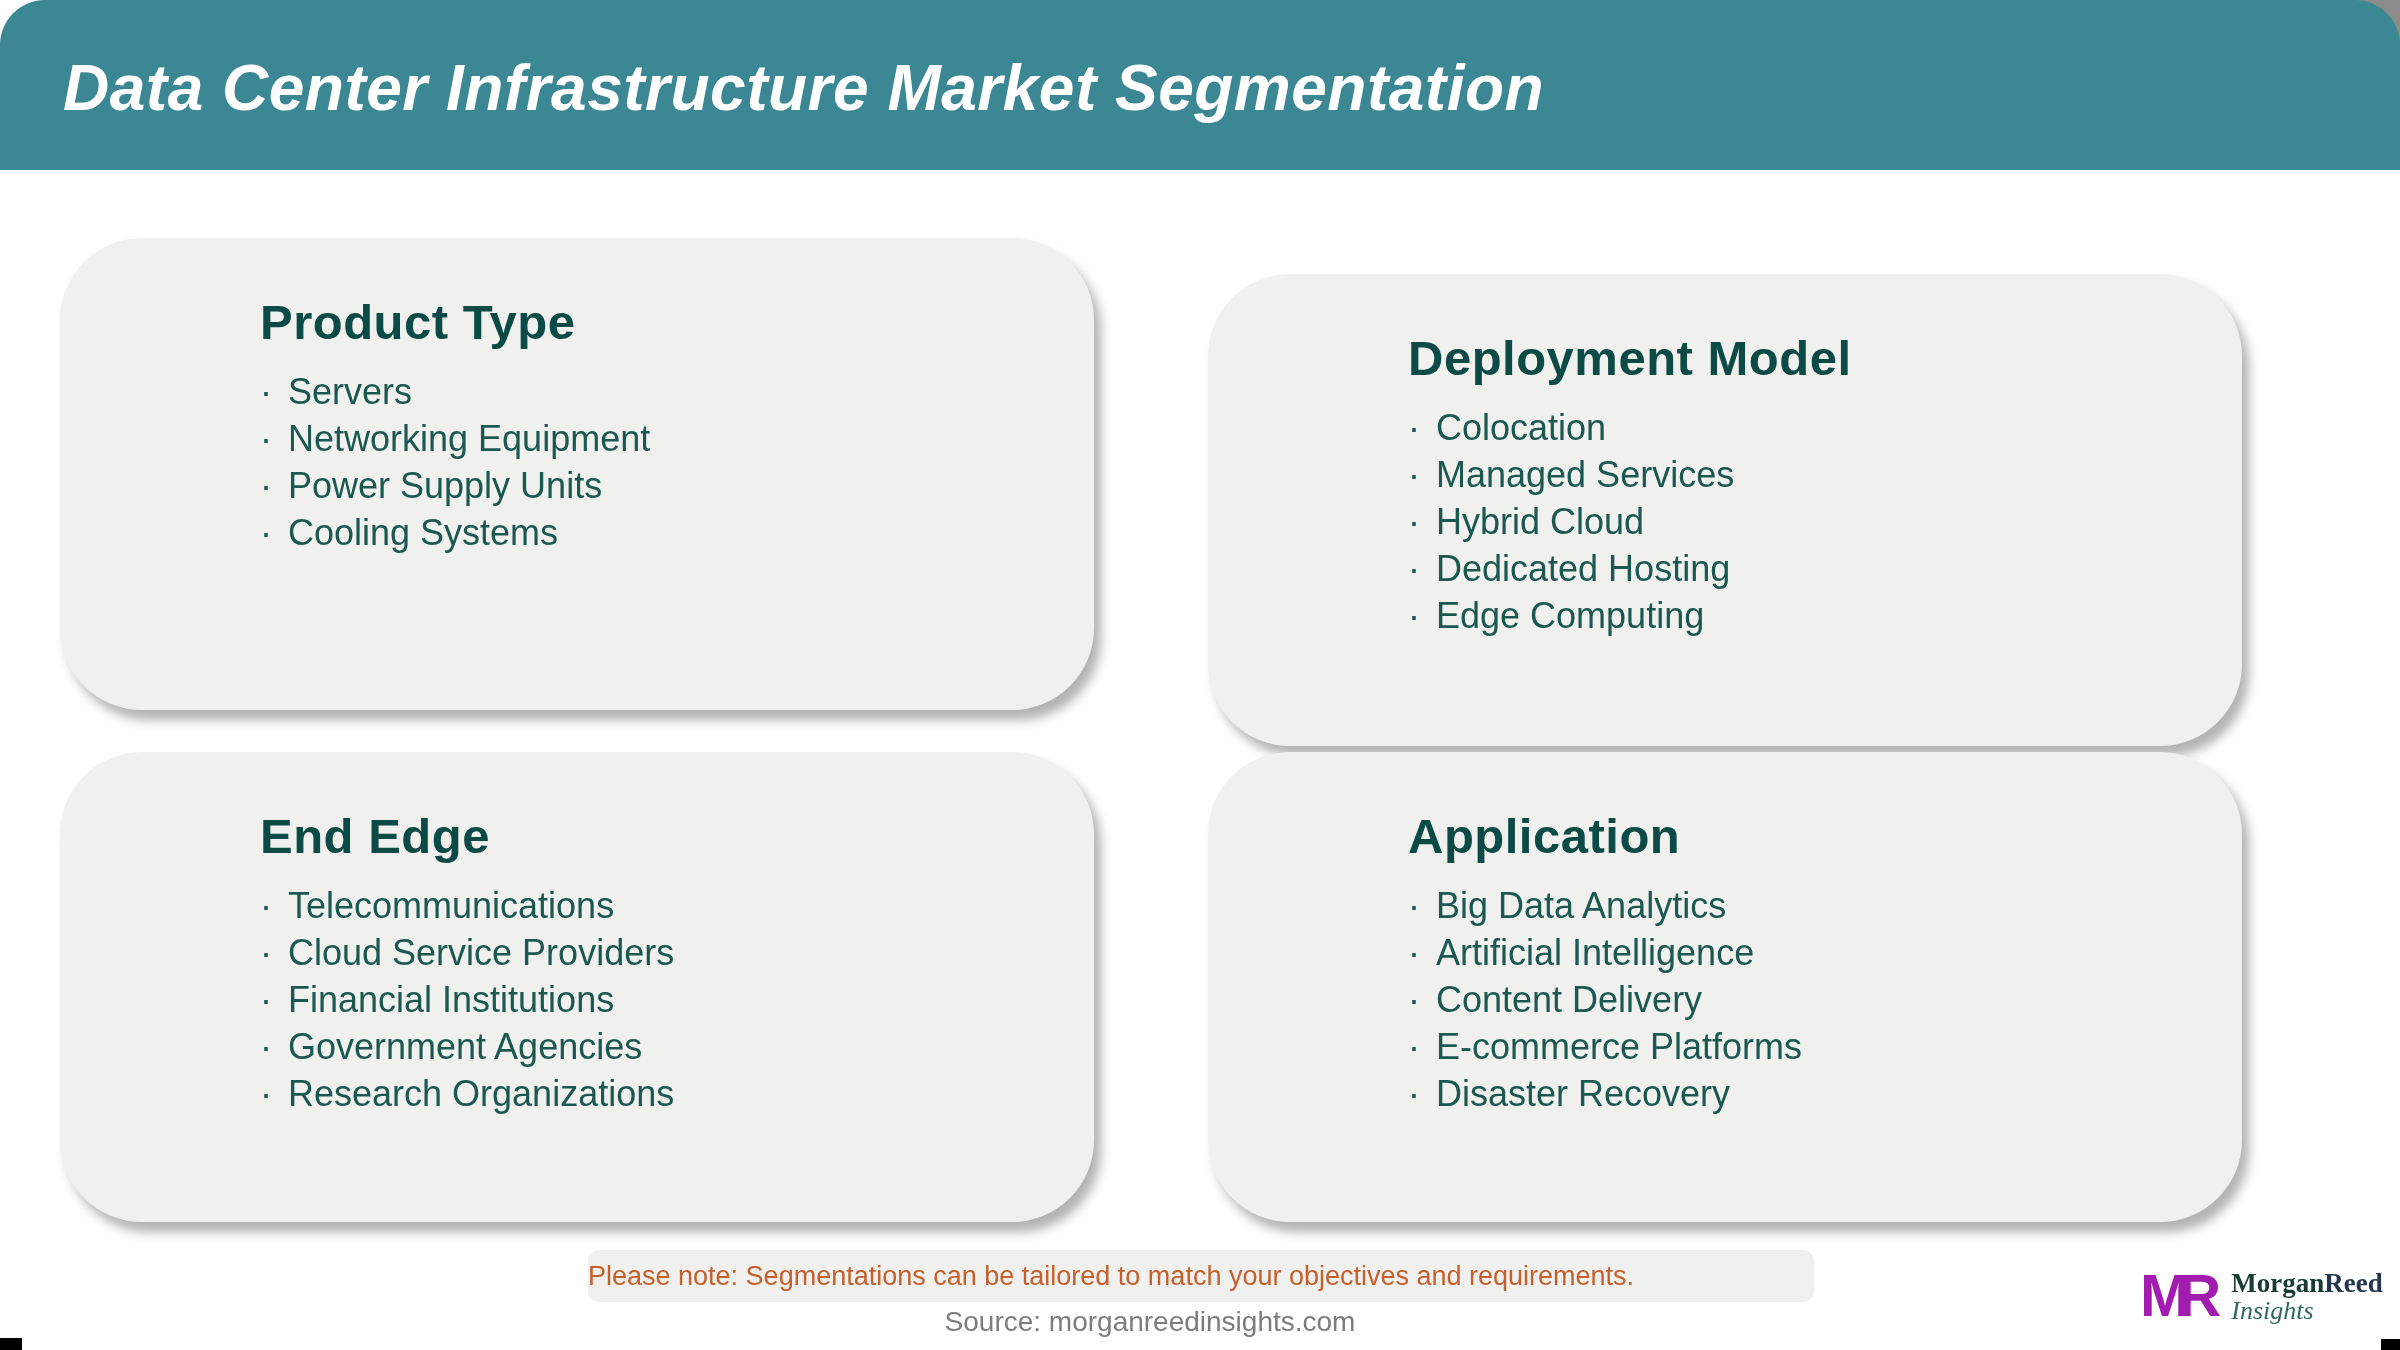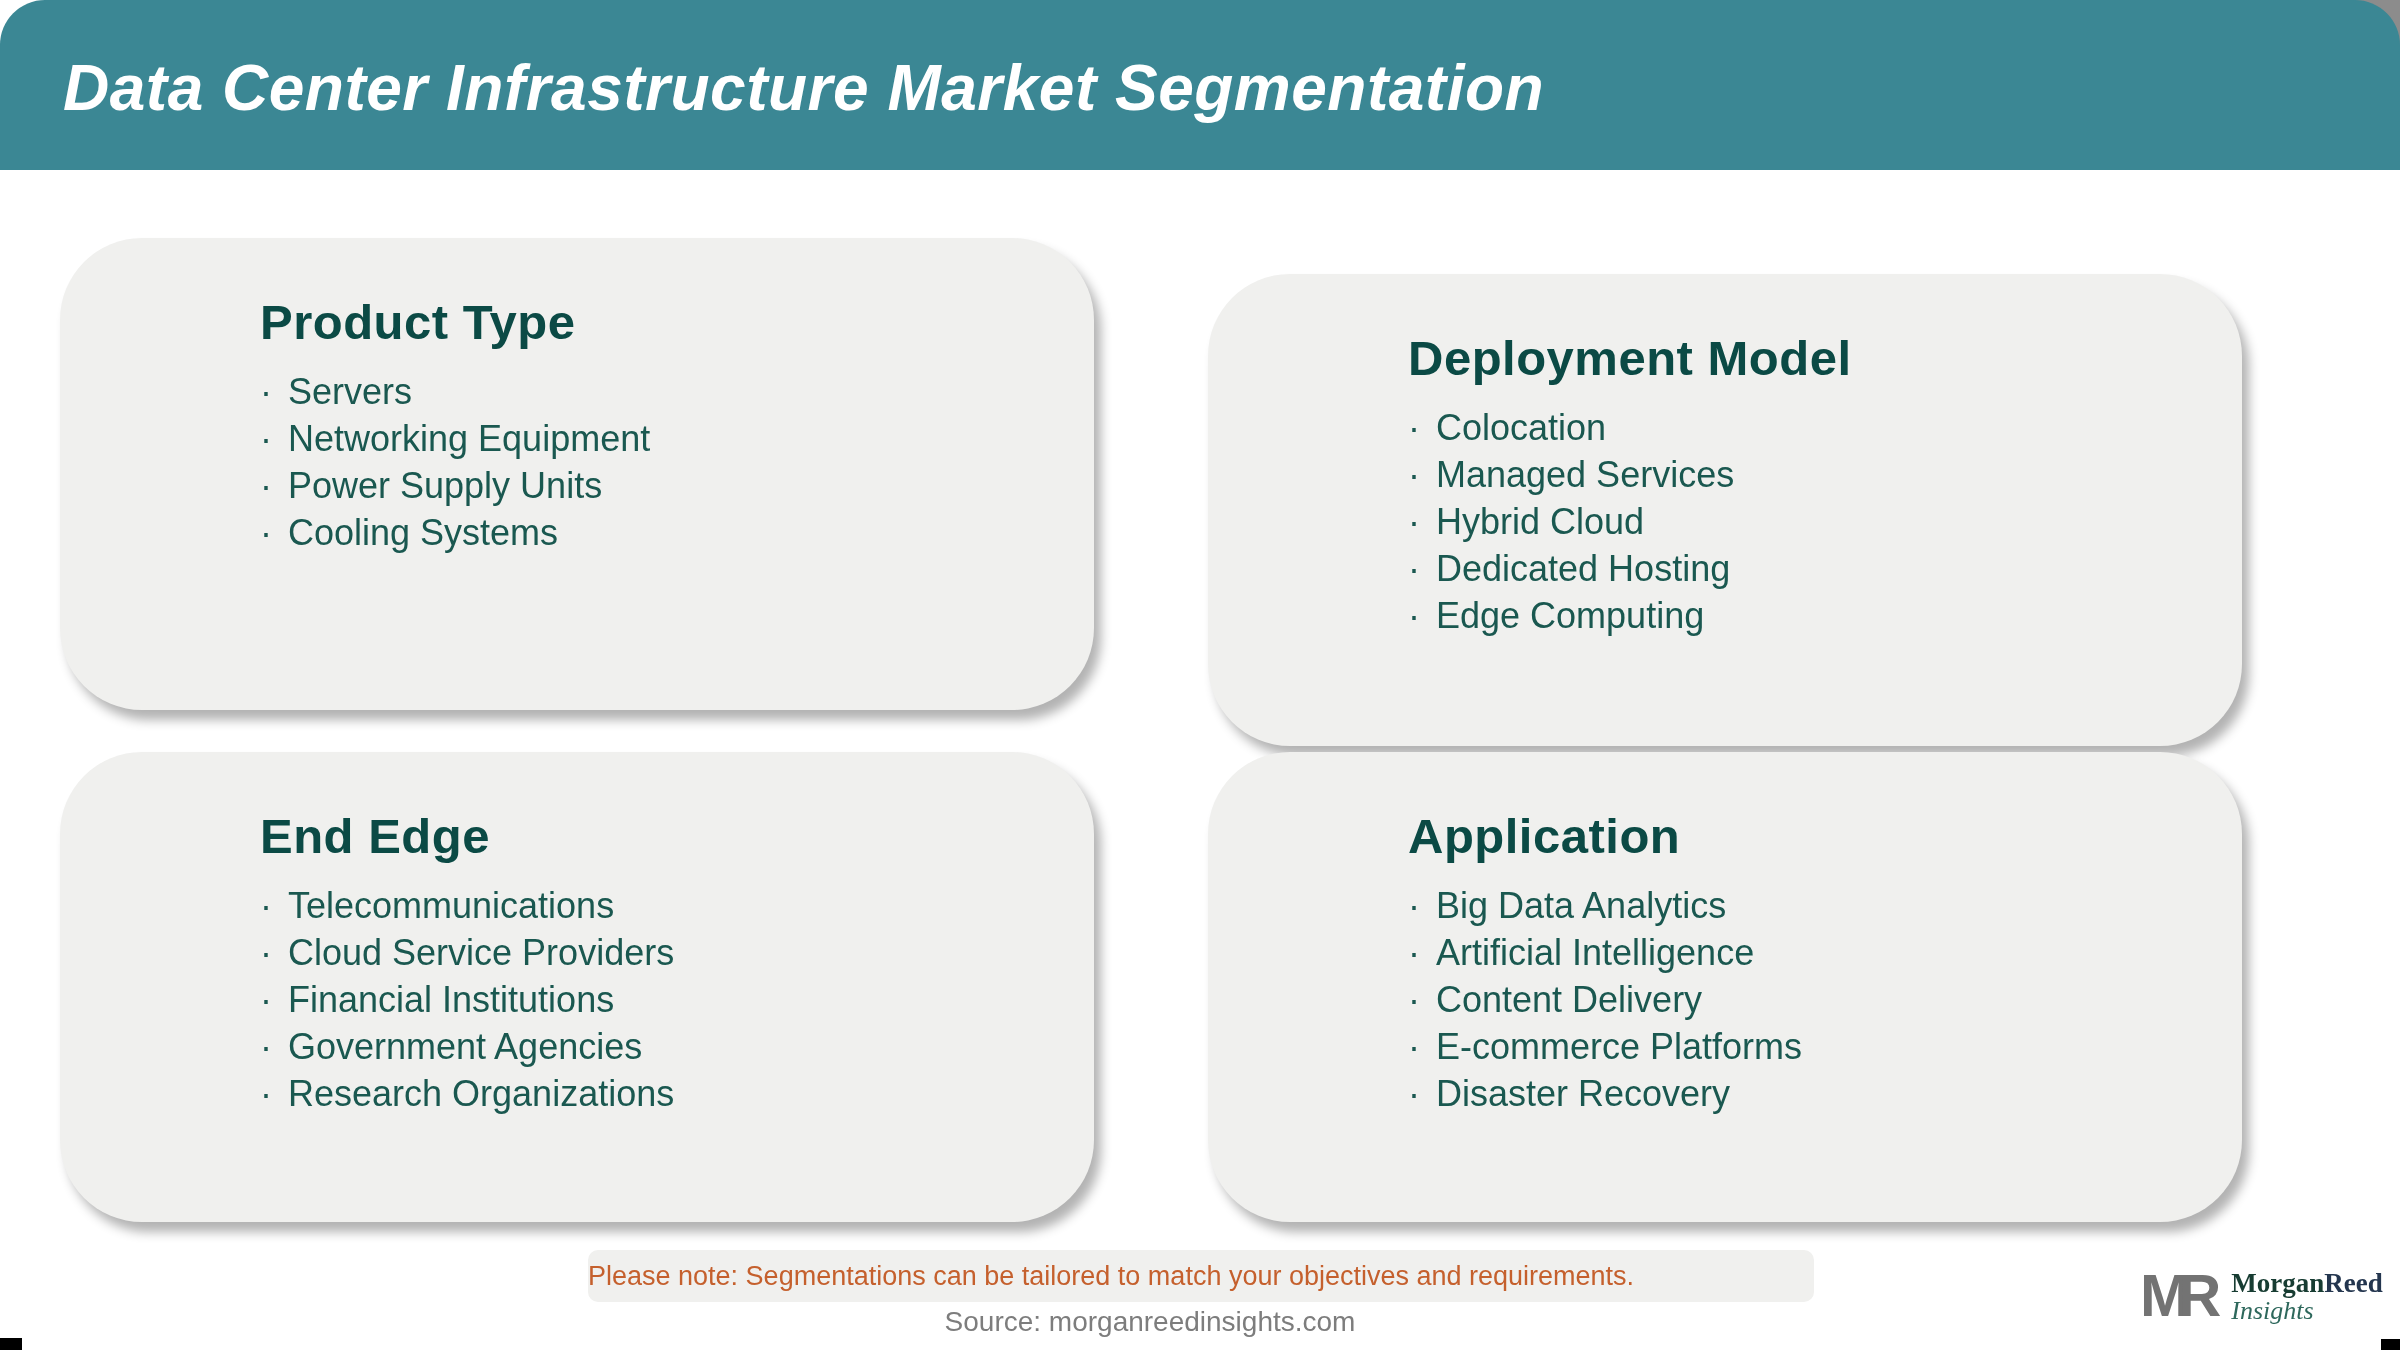--- a/index.html
+++ b/index.html
@@ -118,21 +118,21 @@
     top: 1268px;
     display: flex;
     align-items: center;
     gap: 12px;
     z-index: 1;
   }
   .monogram {
     font-size: 60px;
     font-weight: 800;
     letter-spacing: -0.20em;
-    color: #737373;
+    color: #a21caf;
     line-height: 56px;
     padding-right: 10px;
   }
   .logo-text {
     display: flex;
     flex-direction: column;
     font-family: "Liberation Serif", serif;
   }
   .logo-line1 {
     font-size: 27px;

